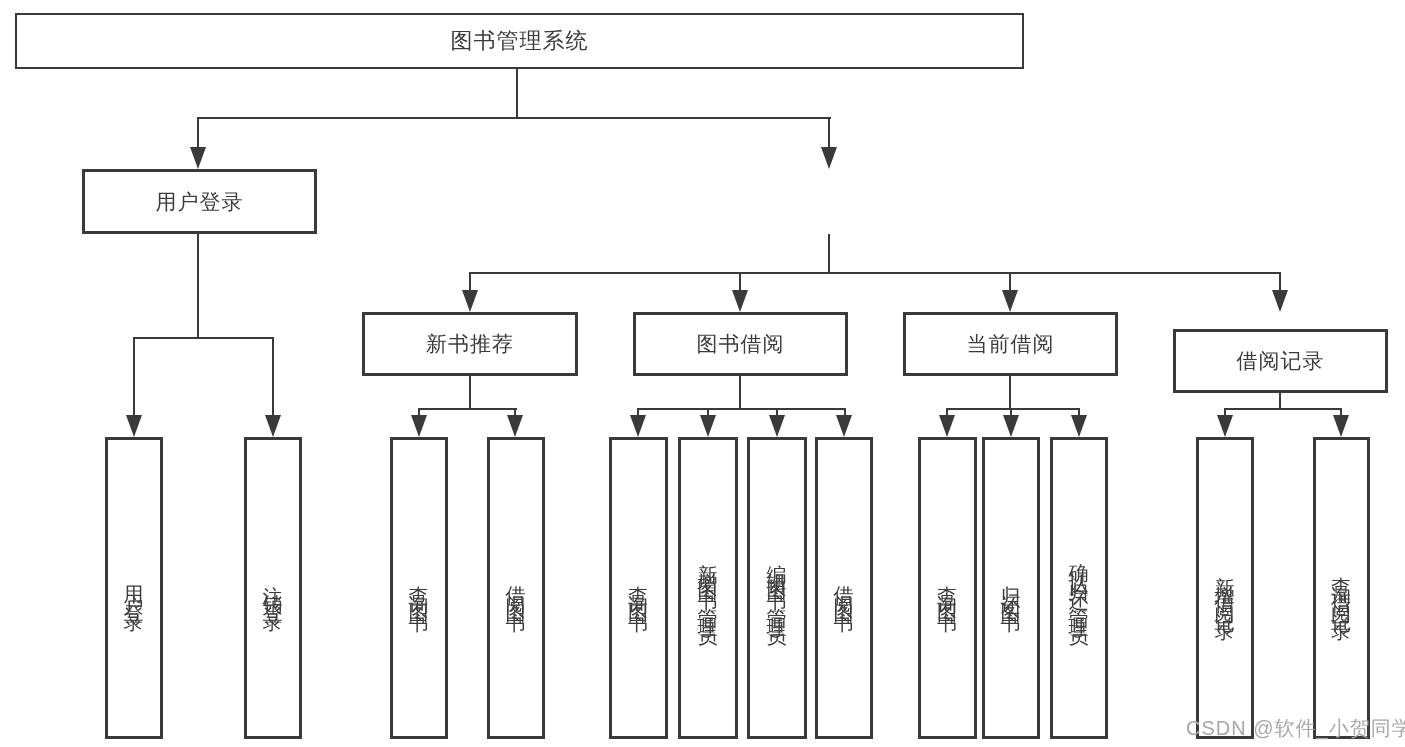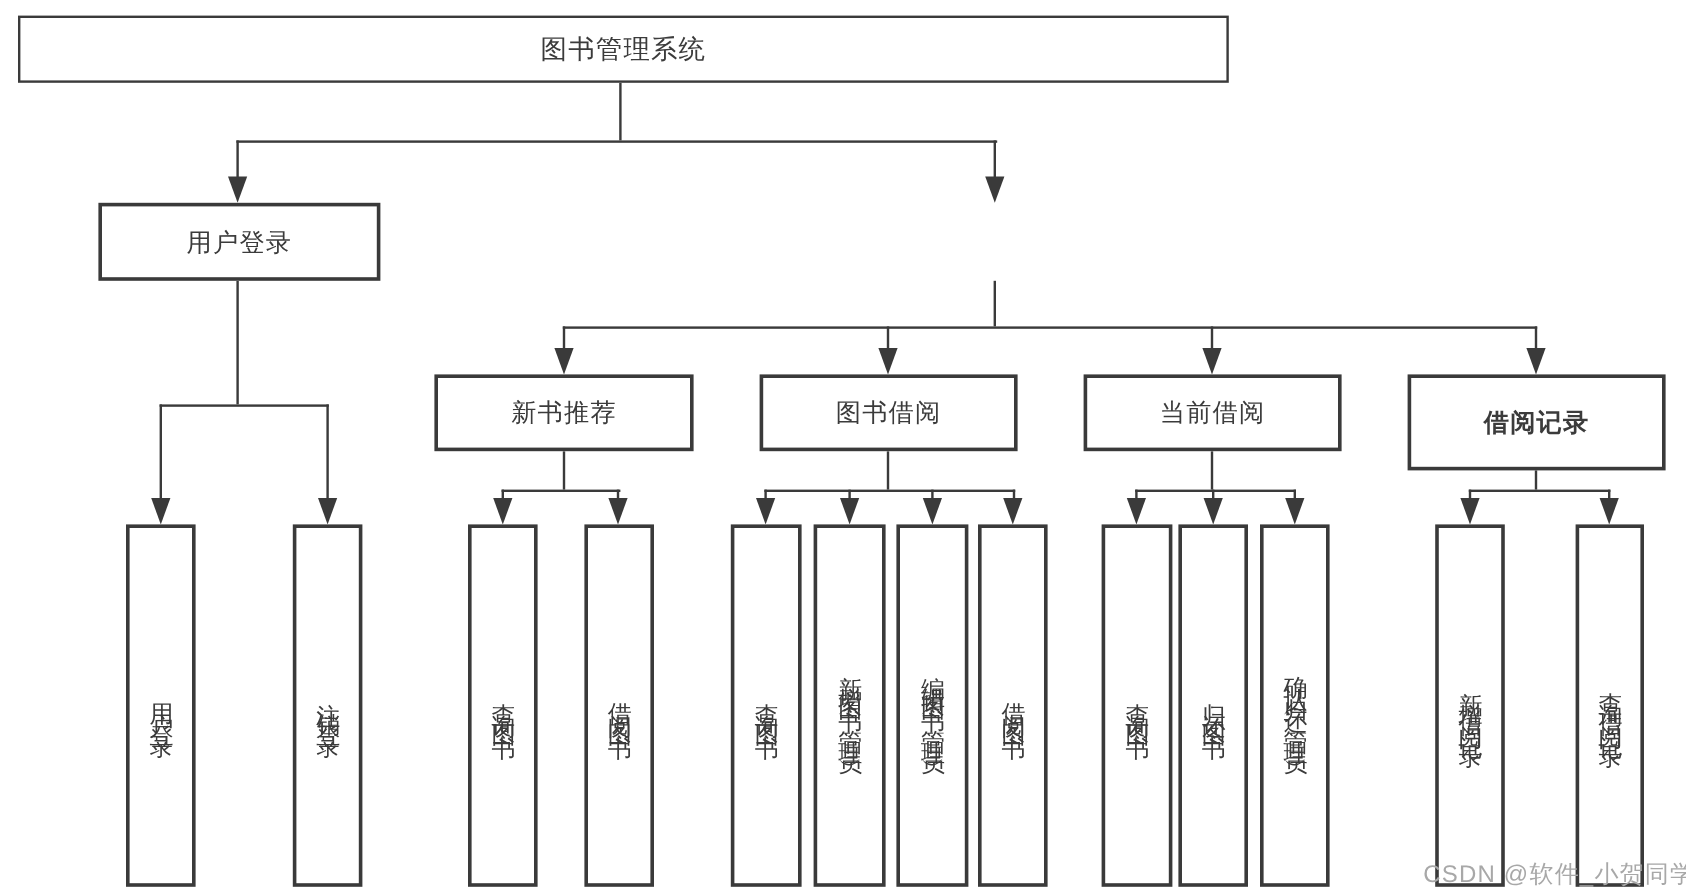--- a/index.html
+++ b/index.html
@@ -88,21 +88,21 @@
 
   <div class="box h-box" style="left:362px;top:312px;width:216px;height:64px;">
     <span>新书推荐</span>
   </div>
   <div class="box h-box" style="left:633px;top:312px;width:215px;height:64px;">
     <span>图书借阅</span>
   </div>
   <div class="box h-box" style="left:903px;top:312px;width:215px;height:64px;align-items:center;">
     <span>当前借阅</span>
   </div>
-  <div class="box h-box" style="left:1173px;top:312px;width:215px;height:80px;font-weight:bold;">
+  <div class="box h-box" style="left:1173px;top:329px;width:215px;height:64px;">
     <span>借阅记录</span>
   </div>
 
   <div class="vline" style="left:469px;top:376px;height:32px;"></div>
   <div class="hline" style="left:418px;top:408px;width:99px;"></div>
   <div class="vline" style="left:418px;top:408px;height:10px;"></div>
   <div class="arrow" style="left:411px;top:415px;"></div>
   <div class="vline" style="left:514px;top:408px;height:10px;"></div>
   <div class="arrow" style="left:507px;top:415px;"></div>
 

